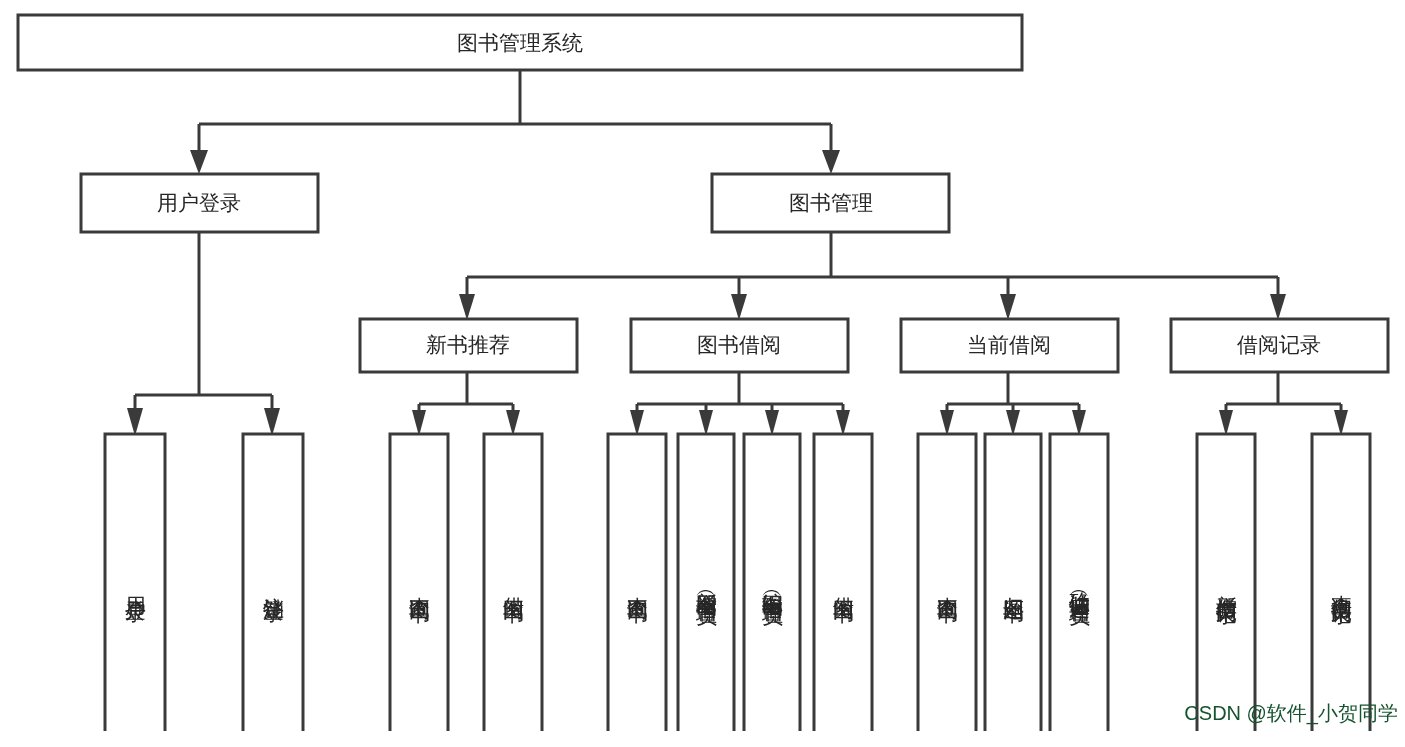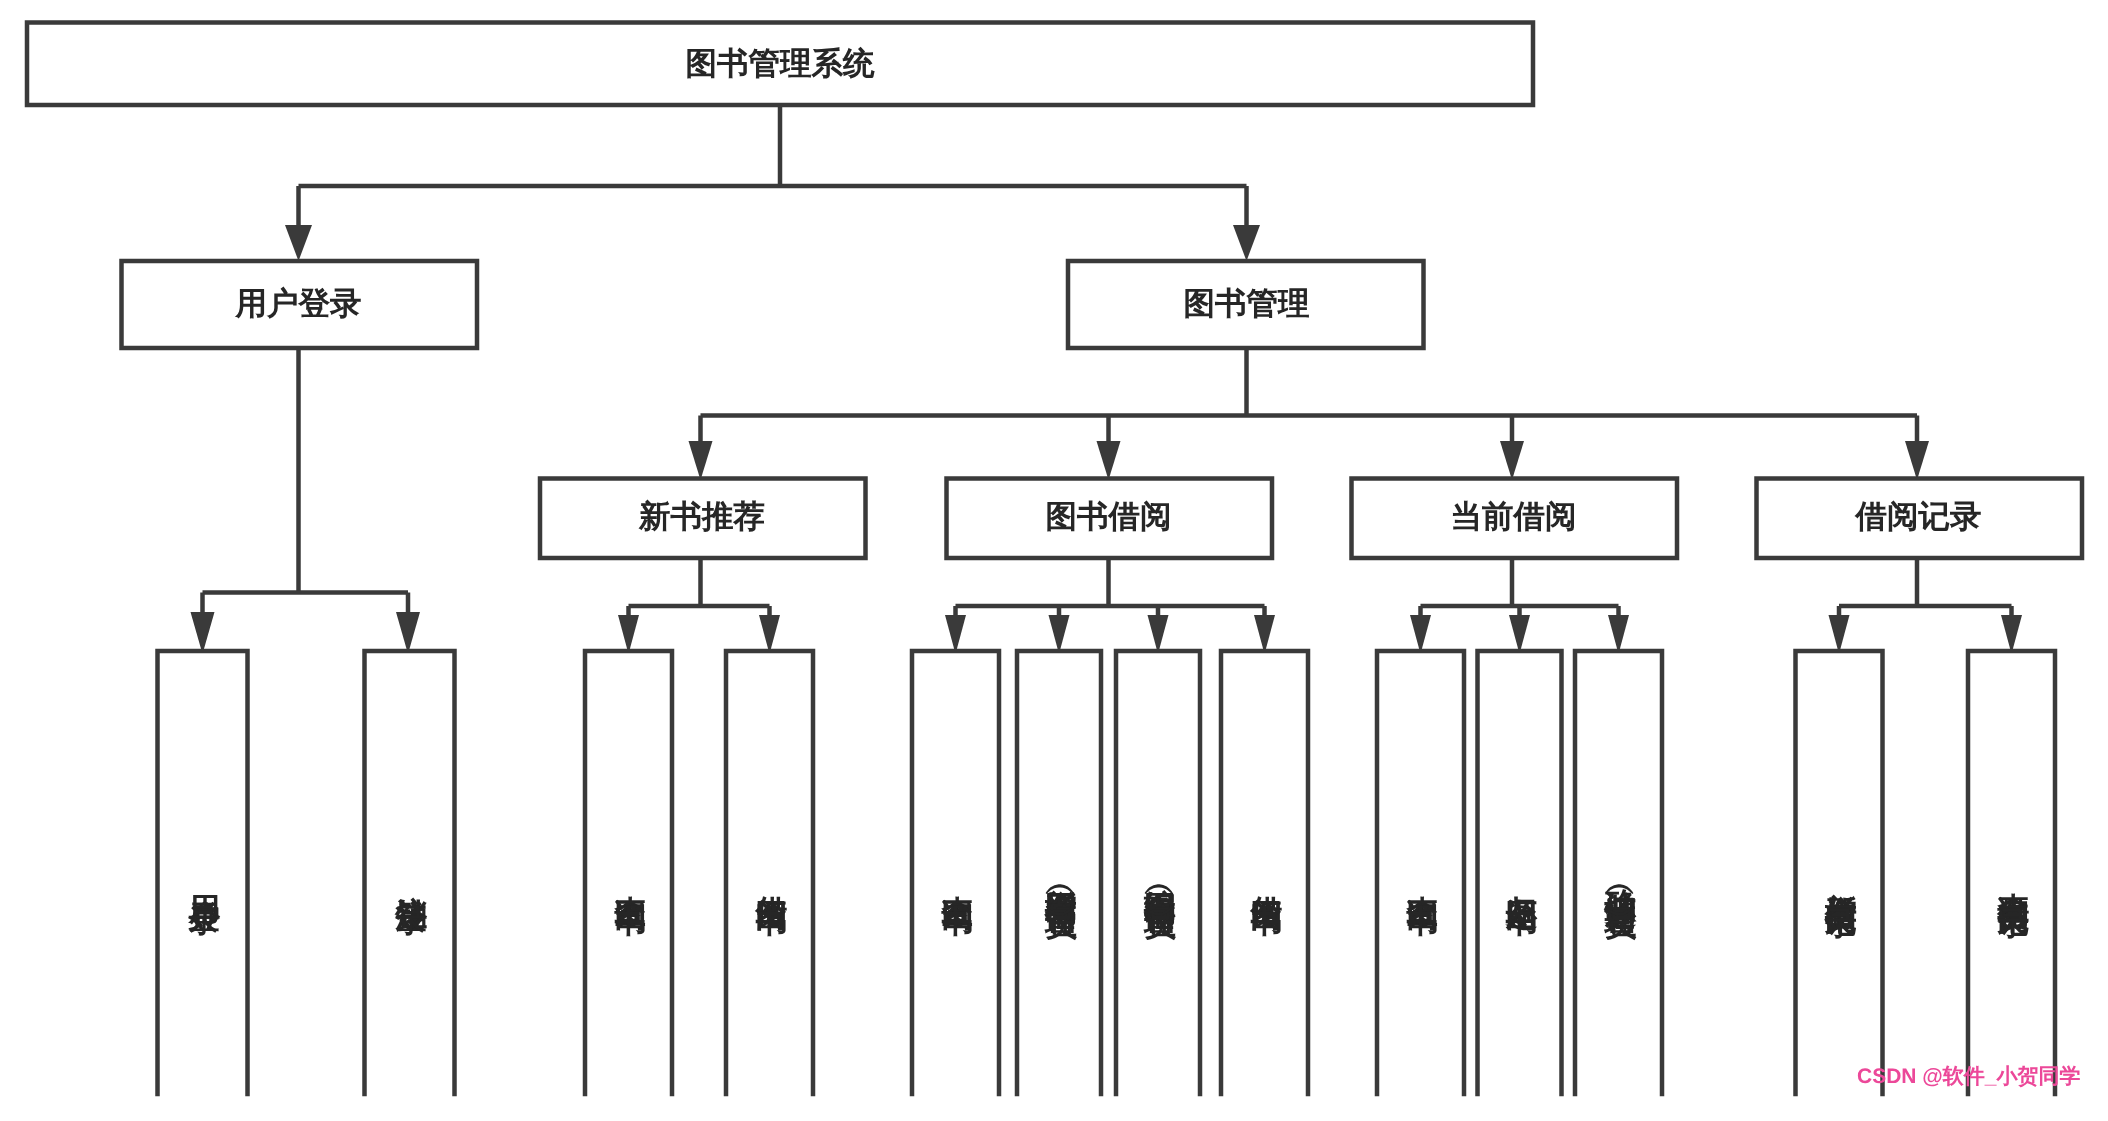--- a/index.html
+++ b/index.html
@@ -1,29 +1,29 @@
 <!DOCTYPE html>
 <html><head>
 <meta charset="utf-8">
 <style>
   html,body{margin:0;padding:0;background:#ffffff;}
   body{font-family:"Liberation Sans","DejaVu Sans",sans-serif;}
-  #stage{position:relative;width:1405px;height:731px;background:#ffffff;overflow:hidden;font-weight:bold;}
+  #stage{position:relative;width:1405px;height:731px;background:#ffffff;overflow:hidden;}
   svg#diagram{position:absolute;left:0;top:0;width:1405px;height:747px;}
   .node-rect{fill:#ffffff;stroke:#3a3a3a;stroke-width:3;}
   .conn{stroke:#3a3a3a;stroke-width:3;fill:none;}
   .arrow-head{fill:#3a3a3a;stroke:none;}
   .node-label{fill:#262626;font-family:"Liberation Sans","DejaVu Sans",sans-serif;}
   .lbl-h{font-size:21px;text-anchor:middle;dominant-baseline:middle;}
   .vlabel{position:absolute;display:flex;align-items:center;justify-content:center;
           writing-mode:vertical-rl;text-orientation:upright;
           font-size:21px;color:#262626;line-height:1.18;letter-spacing:2px;
           font-family:"Liberation Sans","DejaVu Sans",sans-serif;
           white-space:normal;text-align:center;pointer-events:none;}
-  .watermark{position:absolute;right:18px;bottom:4px;font-size:14px;color:#ec4899;
+  .watermark{position:absolute;right:7px;bottom:4px;font-size:20px;color:#14532d;
              font-family:"Liberation Sans","DejaVu Sans",sans-serif;white-space:nowrap;}
 </style>
 </head>
 <body>
 
 <div id="stage">
 
   <svg id="diagram" viewBox="0 0 1405 747">
 
     <g>

